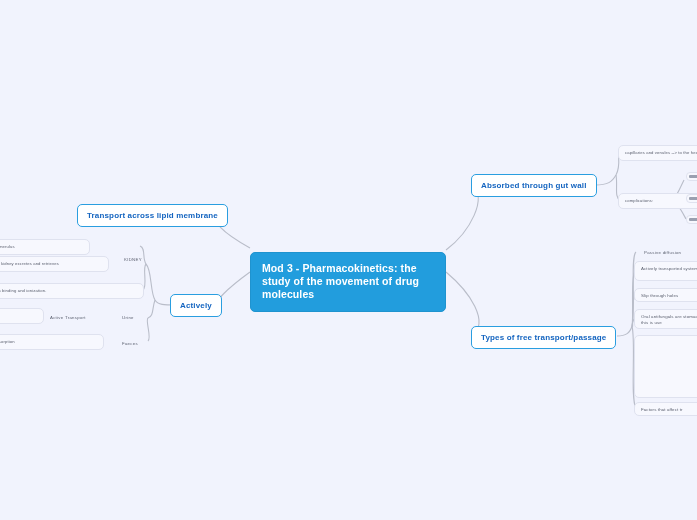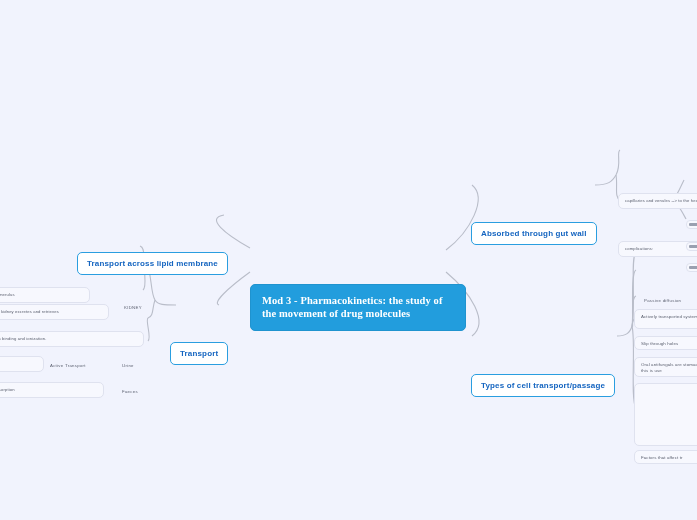--- a/index.html
+++ b/index.html
@@ -29,21 +29,20 @@
   }
   svg.links path {
     fill: none;
     stroke: #b9bdc9;
     stroke-width: 1.1;
   }
 
   .node {
     position: absolute;
     box-sizing: border-box;
-    margin-top: 48px;
   }
 
   
   .central {
     background: #229ddd;
     border: 1px solid #1f93cf;
     border-radius: 5px;
     color: #ffffff;
     font-weight: bold;
     font-size: 10.5px;
@@ -132,29 +131,29 @@
     <path d="M 668 200 C 676 200 680 208 686 219"></path>
 
     <path d="M 617 336 C 626 336 630 333 632 326"></path>
     <path d="M 632 326 C 636 310 630 256 636 252"></path>
     <path d="M 632 326 C 634 318 630 272 636 270"></path>
     <path d="M 632 326 C 634 324 630 298 636 296"></path>
     <path d="M 632 326 C 634 328 630 320 636 318"></path>
     <path d="M 632 326 C 636 342 630 400 636 408"></path>
   </svg>
 
-  <div class="node central" style="left:250px; top:236px; width:216px;font-family:Liberation Serif, serif;">Mod 3 - Pharmacokinetics: the study of the movement of drug molecules</div>
+  <div class="node central" style="left:250px; top:252px; width:196px;">Mod 3 - Pharmacokinetics: the study of the movement of drug molecules</div>
 
   <div class="node branch" style="left:77px; top:204px;text-align:right;">Transport across lipid membrane</div>
 
-  <div class="node branch" style="left:170px; top:294px;">Transport</div>
+  <div class="node branch" style="left:170px; top:294px;">Actively</div>
 
   <div class="node branch" style="left:471px; top:174px;">Absorbed through gut wall</div>
 
-  <div class="node branch" style="left:471px; top:326px;">Types of cell transport/passage</div>
+  <div class="node branch" style="left:471px; top:326px;">Types of free transport/passage</div>
 
   <div class="node sub tiny" style="left:-58px; top:239px; width:148px;">s free flowing through glomerulus</div>
 
   <div class="node sub tiny" style="left:-6px; top:256px; width:115px;">kidney excretes and retrieves</div>
 
   <div class="node sub label" style="left:118px; top:253px; width:40px;">KIDNEY</div>
 
   <div class="node sub tiny" style="left:-62px; top:283px; width:206px;">ected by lipophilicity, protein binding and ionization.</div>
 
   <div class="node sub tiny" style="left:-36px; top:308px; width:80px;">sporins.</div>

